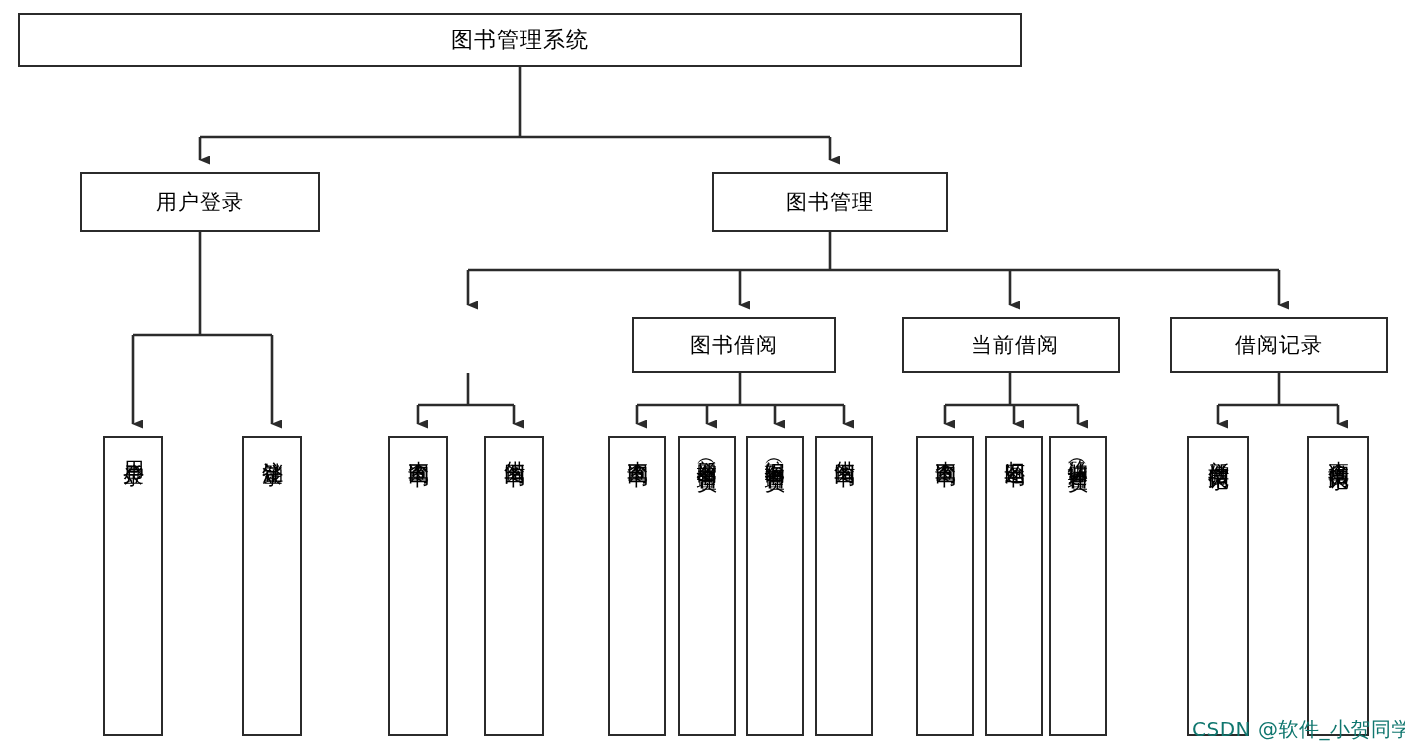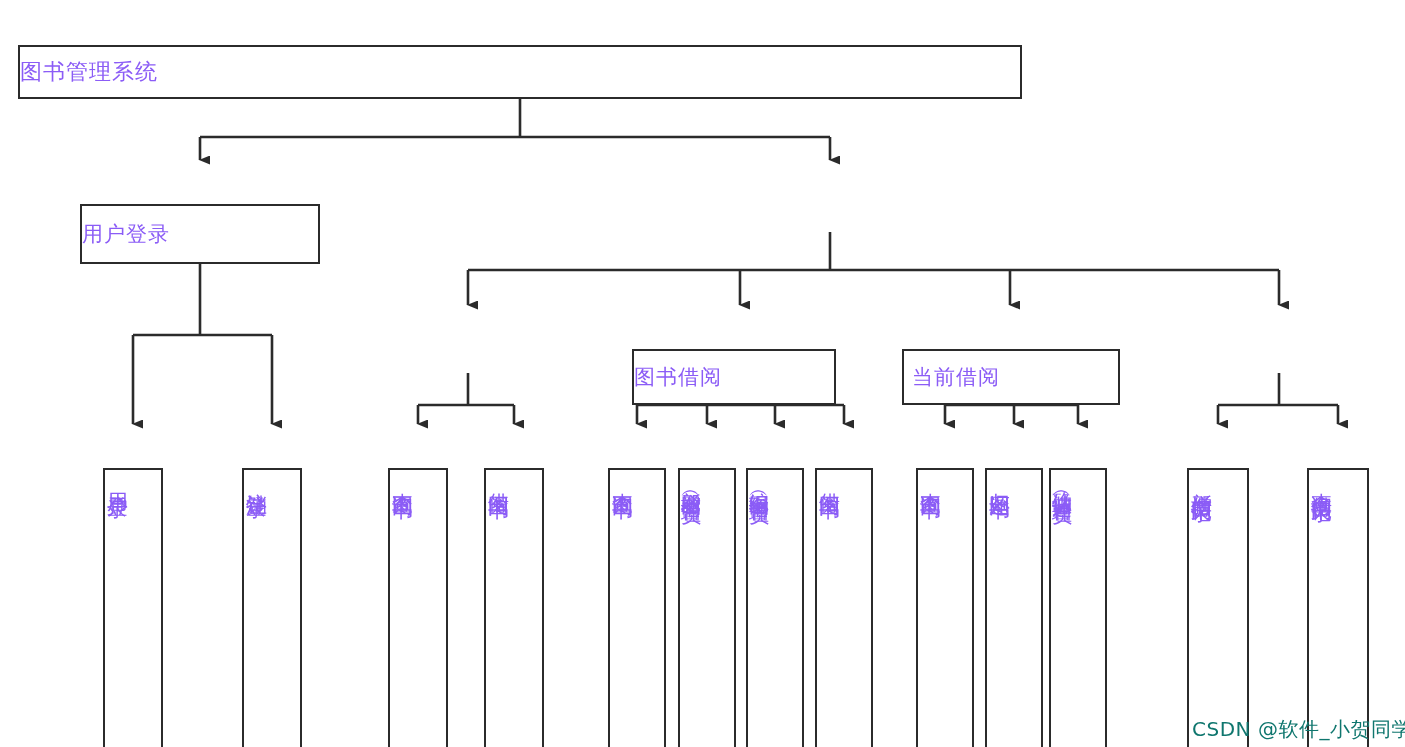--- a/index.html
+++ b/index.html
@@ -17,23 +17,22 @@
     background: #ffffff;
     overflow: hidden;
   }
   .node {
     position: absolute;
     box-sizing: border-box;
     background: #ffffff;
     border: 2px solid #2b2b2b;
     display: flex;
     align-items: center;
-    justify-content: flex-start;
-    color: #8b5cf6;
-    margin-top: 32px;
+    justify-content: center;
+    color: #000000;
   }
   .node-label {
     display: block;
     text-align: center;
     line-height: 1.18;
     letter-spacing: 1px;
   }
   
   .node.h .node-label {
     font-size: 21px;
@@ -132,27 +131,33 @@
     </g>
   </svg>
 
   <div class="node h root" style="left:18px; top:13px; width:1004px; height:54px;">
     <span class="node-label">图书管理系统</span>
   </div>
 
   <div class="node h" style="left:80px; top:172px; width:240px; height:60px;">
     <span class="node-label">用户登录</span>
   </div>
+  <div class="node h" style="left:712px; top:172px; width:236px; height:60px;">
+    <span class="node-label">图书管理</span>
+  </div>
 
   <div class="node h" style="left:632px; top:317px; width:204px; height:56px;">
     <span class="node-label">图书借阅</span>
   </div>
   <div class="node h" style="left:902px; top:317px; width:218px; height:56px;padding-left:8px;">
     <span class="node-label">当前借阅</span>
   </div>
+  <div class="node h" style="left:1170px; top:317px; width:218px; height:56px;">
+    <span class="node-label">借阅记录</span>
+  </div>
 
   <div class="node v" style="left:103px; top:436px; width:60px; height:300px;">
     <span class="node-label">用户登录</span>
   </div>
   <div class="node v" style="left:242px; top:436px; width:60px; height:300px;">
     <span class="node-label">注销登录</span>
   </div>
 
   <div class="node v" style="left:388px; top:436px; width:60px; height:300px;">
     <span class="node-label">查询图书</span>

